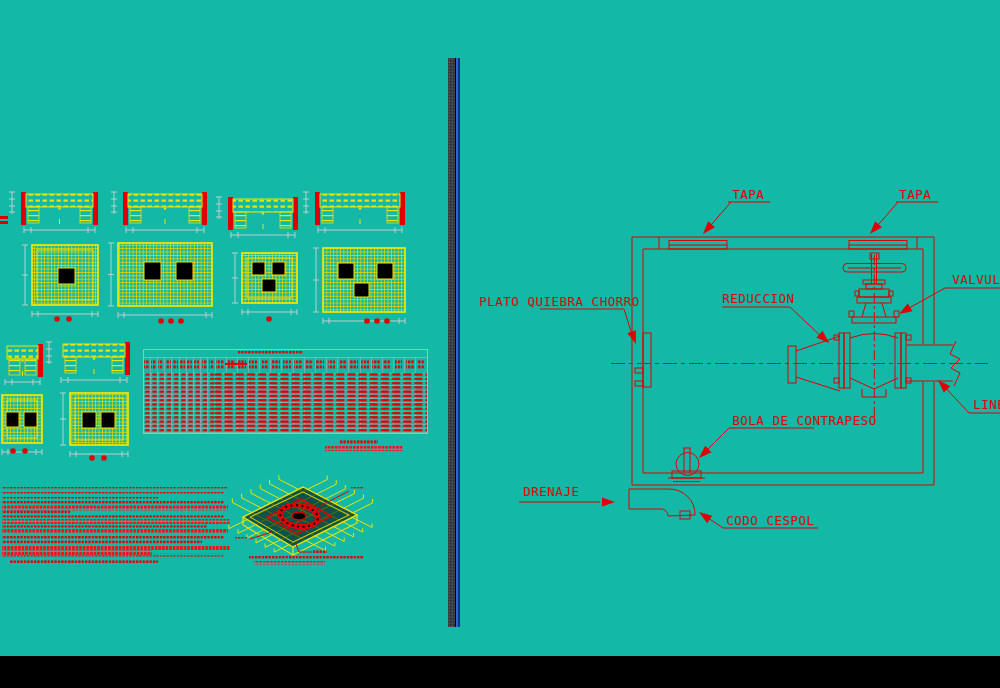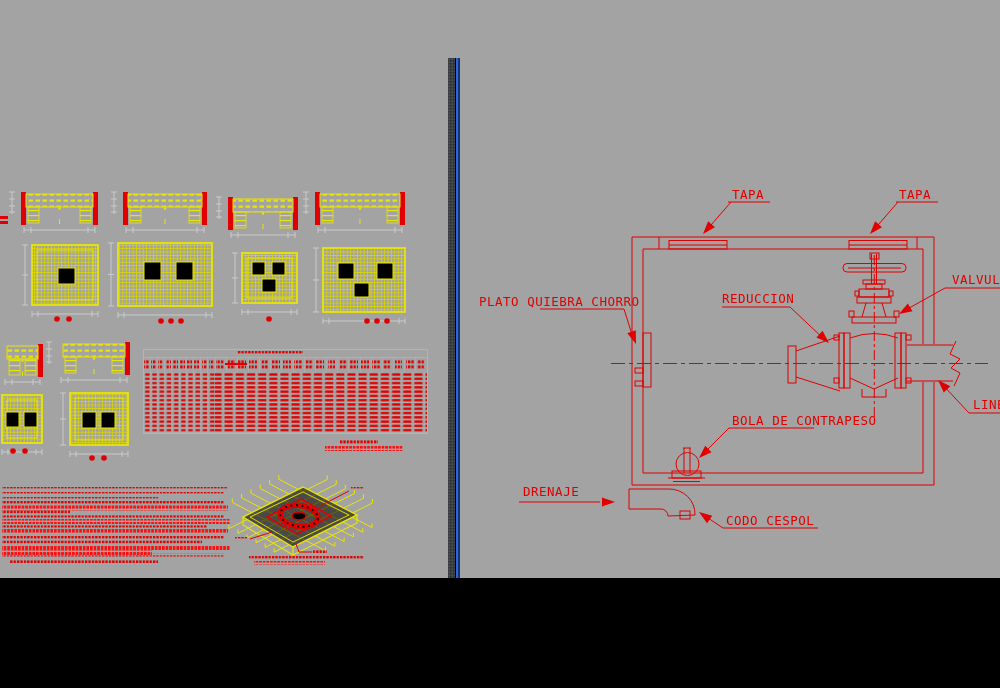--- a/index.html
+++ b/index.html
@@ -1,16 +1,16 @@
 <!DOCTYPE html>
 <html><head>
 <meta charset="utf-8">
 <style>
   html,body{margin:0;padding:0;background:#000;}
-  #canvas{position:relative;width:1000px;height:578px;background:#a3a3a3;overflow:hidden;
+  #canvas{position:relative;width:1000px;height:656px;background:#14b8a6;overflow:hidden;
           font-family:"DejaVu Sans Mono",monospace;}
   svg{position:absolute;left:0;top:0;}
   text{fill:#e00000;font-family:"DejaVu Sans Mono",monospace;font-size:12.5px;letter-spacing:.5px;}
 </style>
 </head>
 <body>
 
 <div id="canvas">
 
   <svg width="1000" height="688" viewBox="0 0 1000 688">

